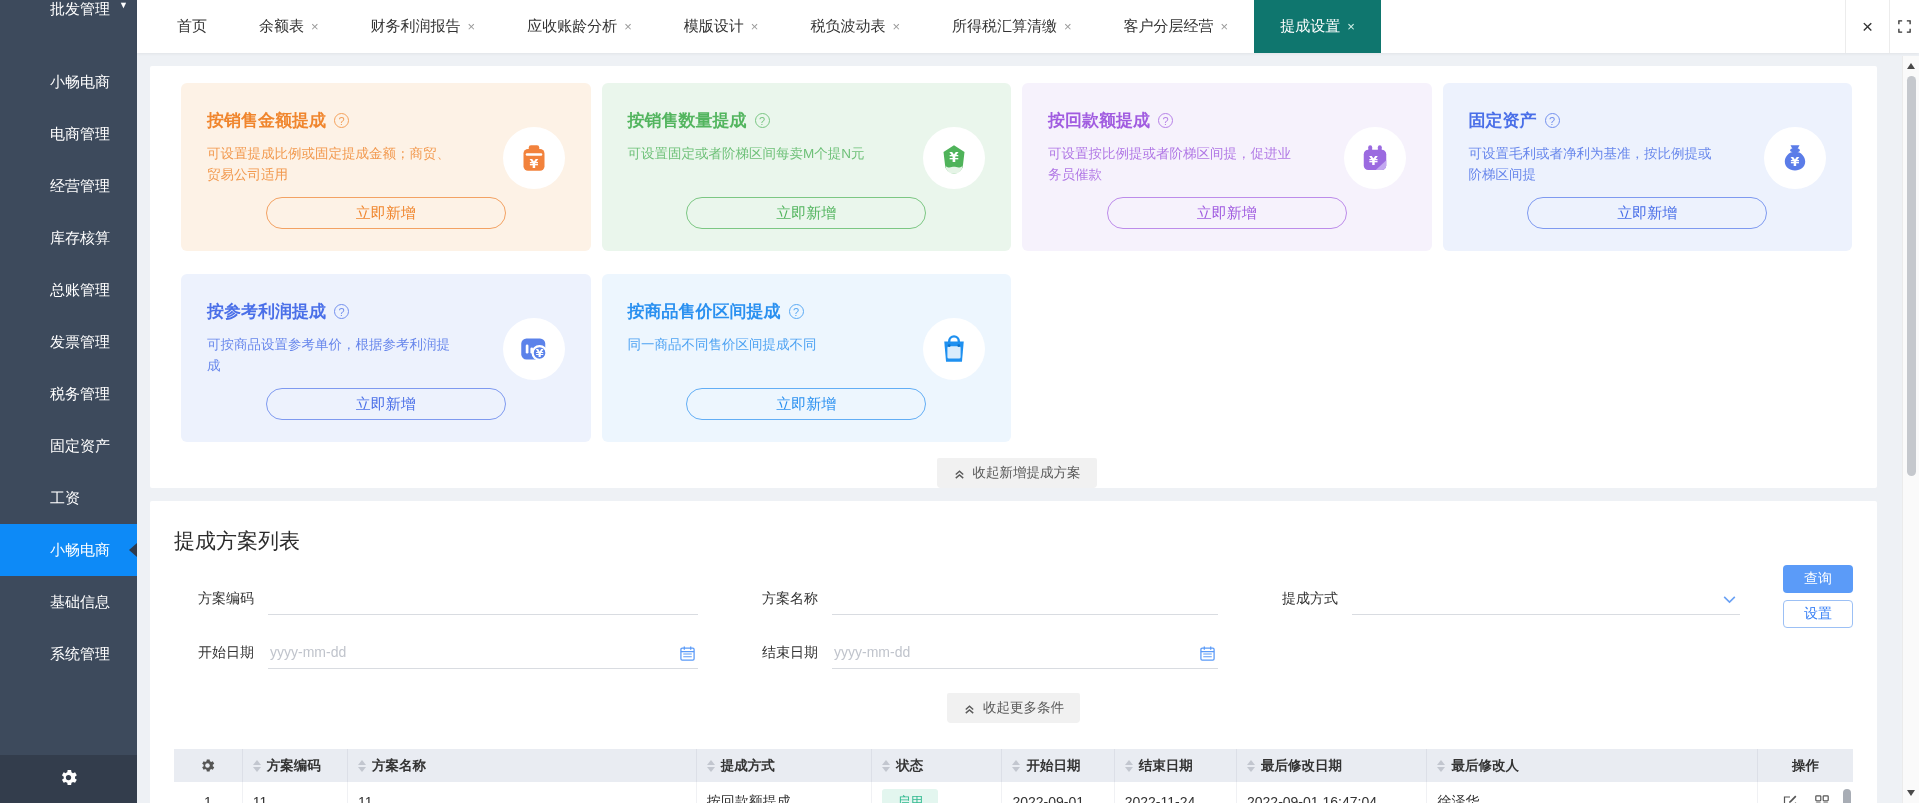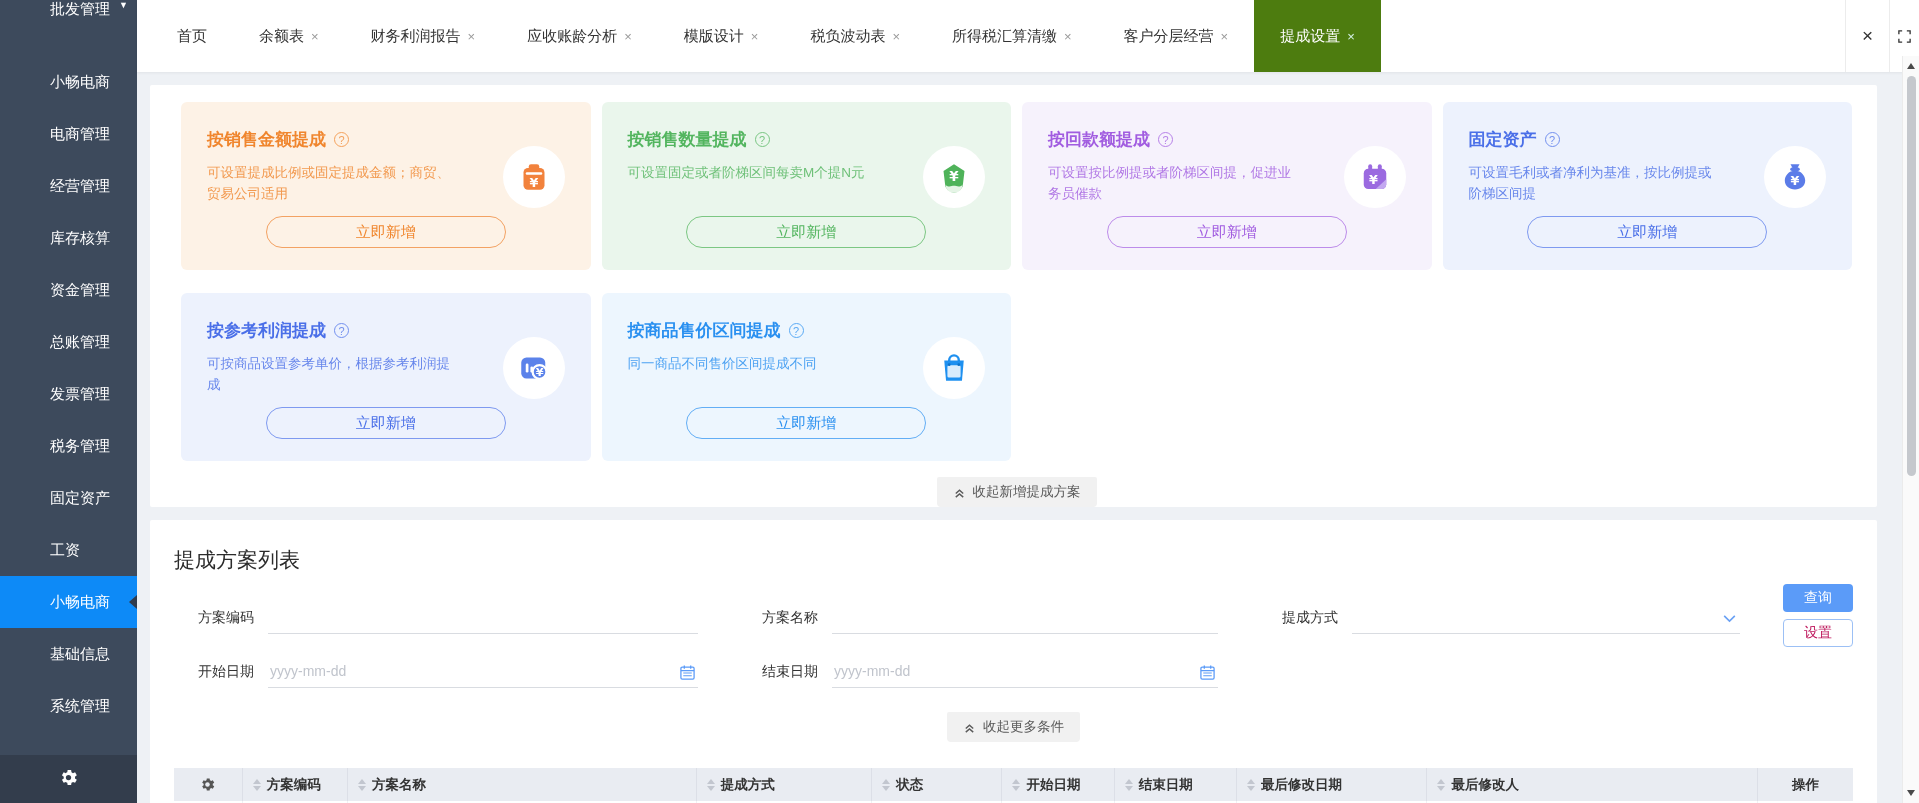--- a/index.html
+++ b/index.html
@@ -19,26 +19,26 @@
   .side-item.active .notch { position:absolute; right:0; top:50%; margin-top:-7px;
     width:0; height:0; border-top:7px solid transparent; border-bottom:7px solid transparent;
     border-right:8px solid #2f3b4d; }
   .side-bottom { margin-top:auto; height:48px; background:#333d4c;
     display:flex; align-items:center; justify-content:center; }
   .side-bottom svg { width:21px; height:21px; }
 
   
   .main { flex:1; display:flex; flex-direction:column; position:relative; min-width:0; }
 
-  .tabbar { height:72px; background:#fff; display:flex; align-items:stretch;
+  .tabbar { height:53px; background:#fff; display:flex; align-items:stretch;
     padding-left:14px; box-shadow:0 1px 3px rgba(0,0,0,.06); position:relative; z-index:5; }
   .tab { display:flex; align-items:center; padding:0 26px; font-size:15px;
     color:#333; cursor:pointer; gap:7px; white-space:nowrap; }
   .tab .x { color:#999; font-size:13px; }
-  .tab.active { background:#4d7c0f; color:#fff;justify-content:space-between; }
+  .tab.active { background:#0f766e; color:#fff;justify-content:space-between; }
   .tab.active .x { color:#d9f5ec; }
   .win-controls { margin-left:auto; display:flex; align-items:stretch; }
   .win-btn { width:44px; display:flex; align-items:center; justify-content:center;
     border-left:1px solid #ececec; color:#333; font-size:19px; cursor:pointer; }
   .win-btn.fs { width:30px; }
   .win-btn.fs svg { width:15px; height:15px; stroke:#333; }
 
   .content { flex:1; padding:13px 42px 0 13px; overflow:hidden; }
 
   .panel { background:#fff; border-radius:2px; }
@@ -85,21 +85,21 @@
     font-size:14px; color:#333; background:transparent; outline:none; padding:0 26px 4px 2px;
     font-family:inherit; }
   .finput::placeholder { color:#c0c4cc; }
   .fico { position:absolute; right:2px; bottom:7px; width:17px; height:17px; cursor:pointer; }
   .fico svg { width:17px; height:17px; }
 
   .filter-buttons { position:absolute; right:24px; top:64px; display:flex;
     flex-direction:column; gap:7px; }
   .btn-query { width:70px; height:28px; background:#5b9bf8; color:#fff; border:none;
     border-radius:4px; font-size:14px; cursor:pointer; font-family:inherit; }
-  .btn-settings { width:70px; height:28px; background:#fff; color:#be185d;
+  .btn-settings { width:70px; height:28px; background:#fff; color:#3b82f6;
     border:1px solid #9cc0f5; border-radius:4px; font-size:14px; cursor:pointer; font-family:inherit; }
 
   .collapse-more { margin:2px auto 0 auto; width:fit-content; }
 
   
   .tablewrap { margin-top:26px; position:relative; }
   table { width:100%; border-collapse:collapse; table-layout:fixed; }
   thead th { background:#e9ecf2; height:33px; font-size:13.5px; color:#333;
     font-weight:bold; text-align:left; padding:0 10px; border-right:1px solid #dcdfe7; }
   thead th:last-child { border-right:none; }
@@ -148,23 +148,20 @@
       <span>小畅电商</span>
     </div>
   <div class="side-item">
       <span>电商管理</span>
     </div>
   <div class="side-item">
       <span>经营管理</span>
     </div>
   <div class="side-item">
       <span>库存核算</span>
-    </div>
-  <div class="side-item">
-      <span>资金管理</span>
     </div>
   <div class="side-item">
       <span>总账管理</span>
     </div>
   <div class="side-item">
       <span>发票管理</span>
     </div>
   <div class="side-item">
       <span>税务管理</span>
     </div>

